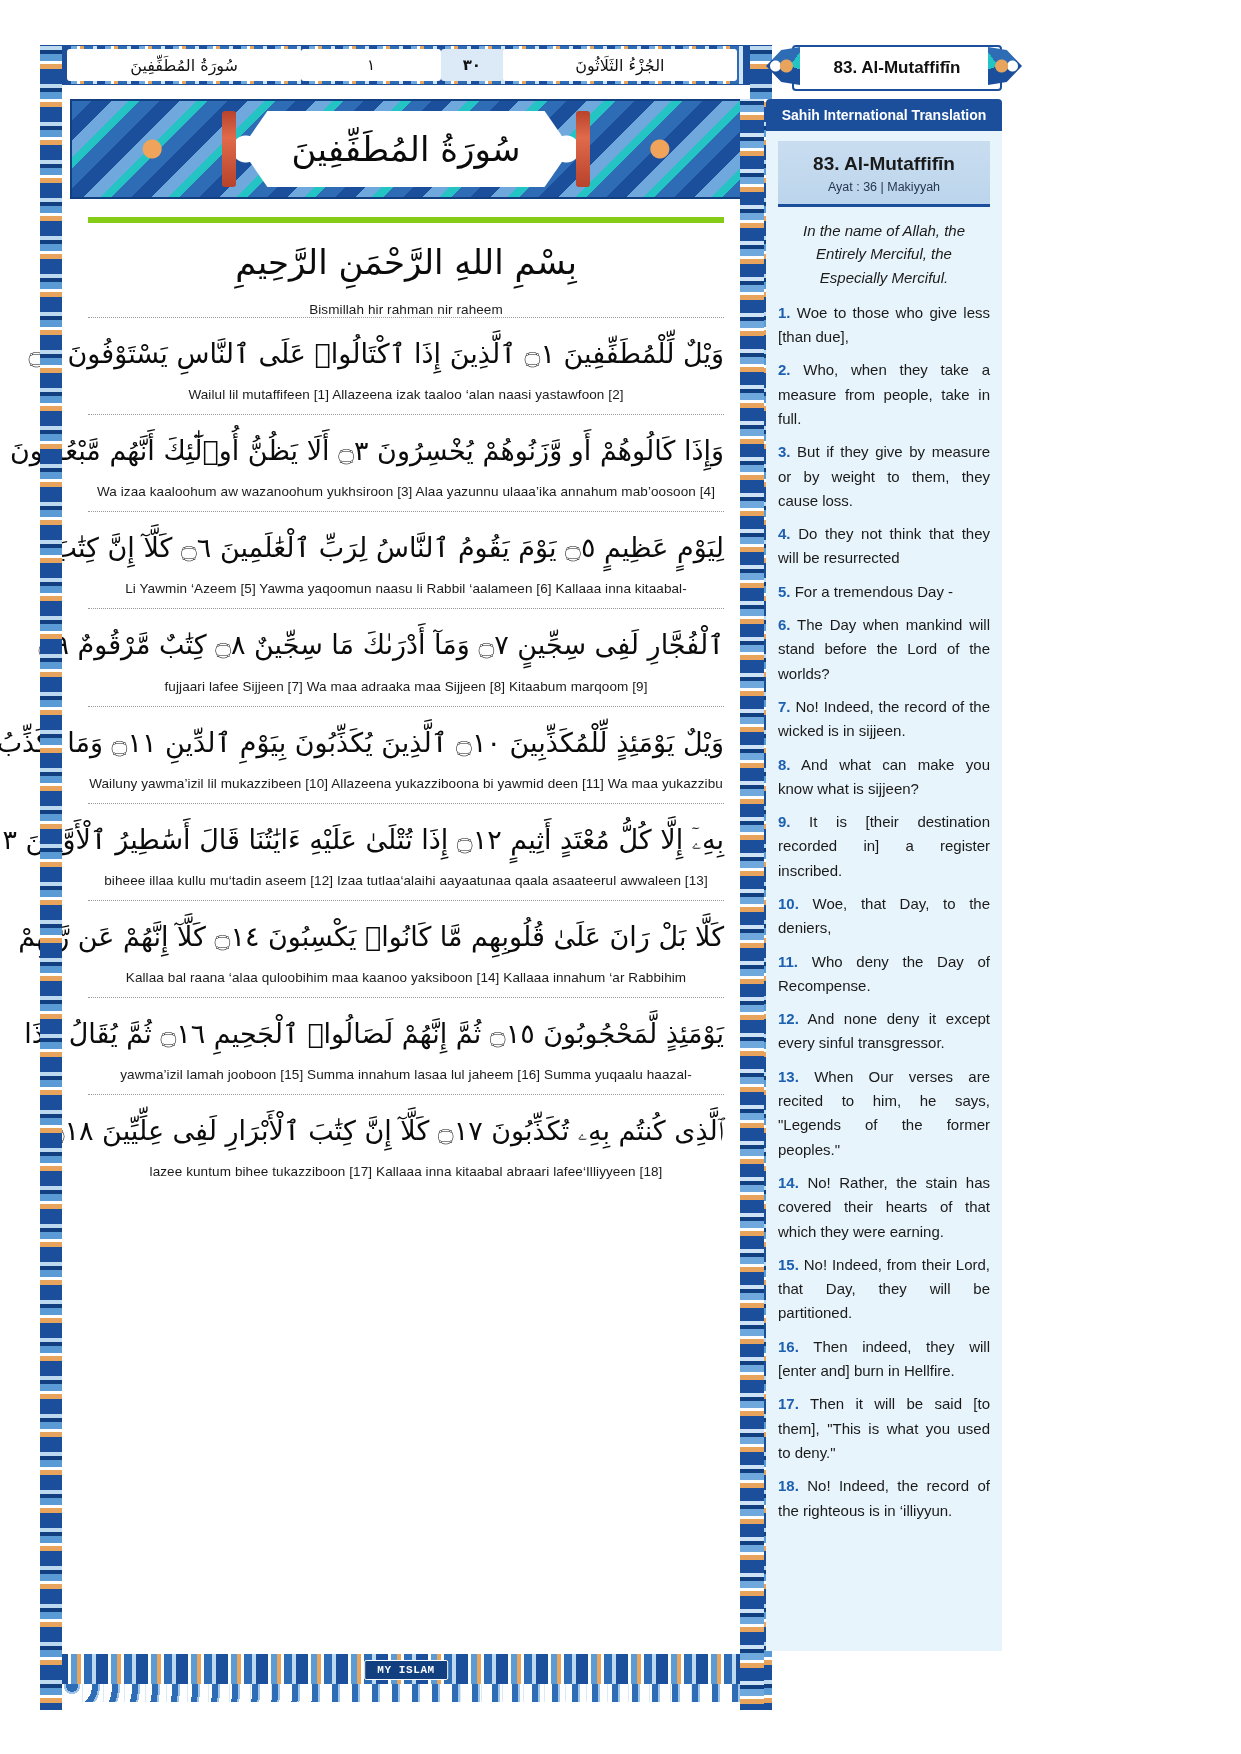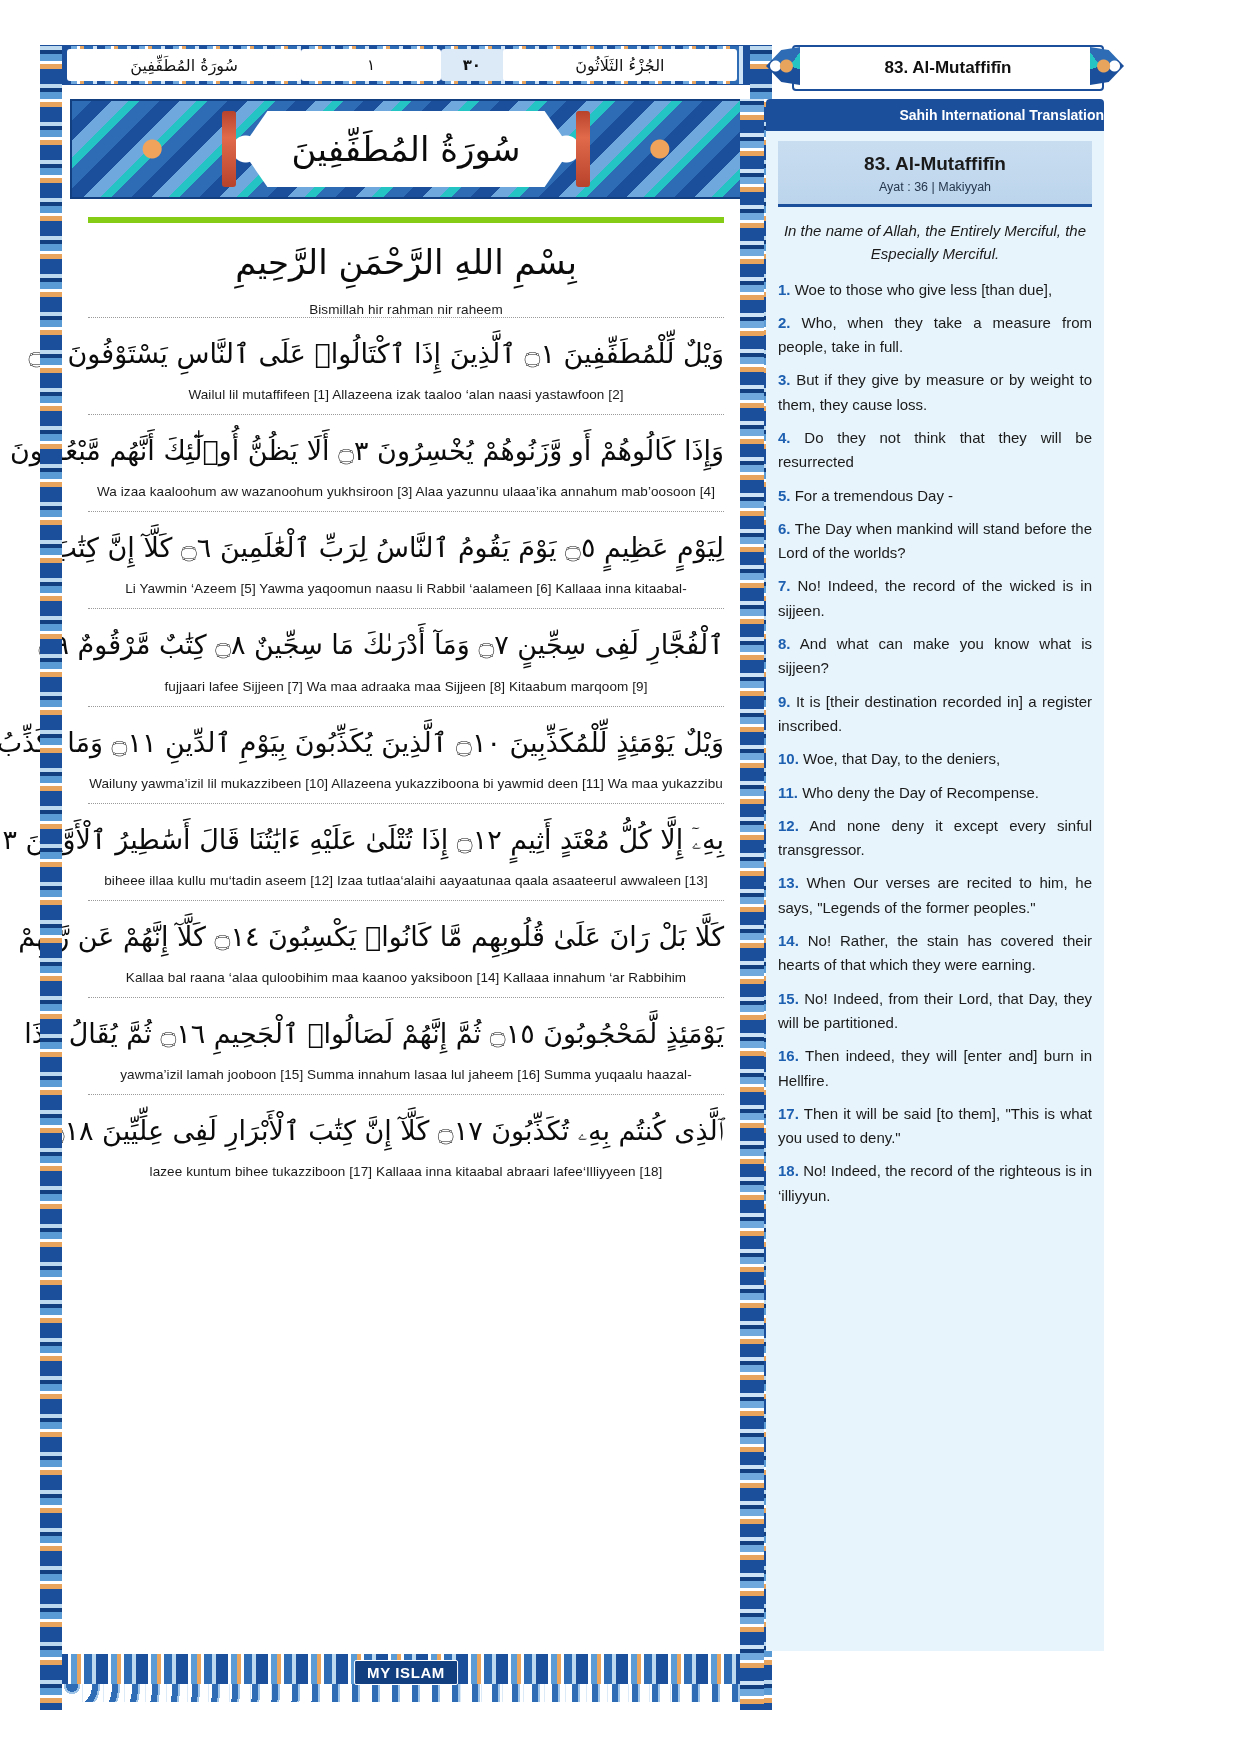--- a/index.html
+++ b/index.html
@@ -205,36 +205,36 @@
     left: 0; right: 0; bottom: 0;
     height: 56px;
   }
   .logo-badge {
     position: absolute;
     left: 50%;
     transform: translateX(-50%);
     top: 6px;
     background: #123f80;
     color: #ffffff;
-    font-size: 15px;
+    font-size: 11px;
     font-weight: bold;
     letter-spacing: 0.6px;
     padding: 3px 12px;
     border: 1px solid #ffffff;
     border-radius: 2px;
     z-index: 5;
-    font-family: Liberation Sans, sans-serif;
+    font-family: Liberation Mono, monospace;
   }
 
   
   .trans-panel {
     position: absolute;
     left: 766px;
     top: 45px;
-    width: 338px;
+    width: 236px;
     height: 1665px;
   }
   .tp-title-wrap {
     position: relative;
     height: 42px;
     margin-bottom: 12px;
   }
   .tp-title {
     position: absolute;
     left: 26px; right: 0; top: 0;
@@ -261,21 +261,21 @@
     z-index: 3;
   }
   .tp-orn-left  { left: 0; }
   .tp-orn-right { right: -20px; transform: scaleX(-1); }
 
   .tp-sub {
     background: #1b4f9c;
     color: #ffffff;
     font-size: 14px;
     font-weight: bold;
-    text-align: right;
+    text-align: center;
     padding: 8px 0;
     border-radius: 4px 4px 0 0;
   }
   .tp-body {
     background: #e8f4fb;
     padding: 10px 12px 14px 12px;
     min-height: 1520px;
     box-sizing: border-box;
   }
   .tp-card {

